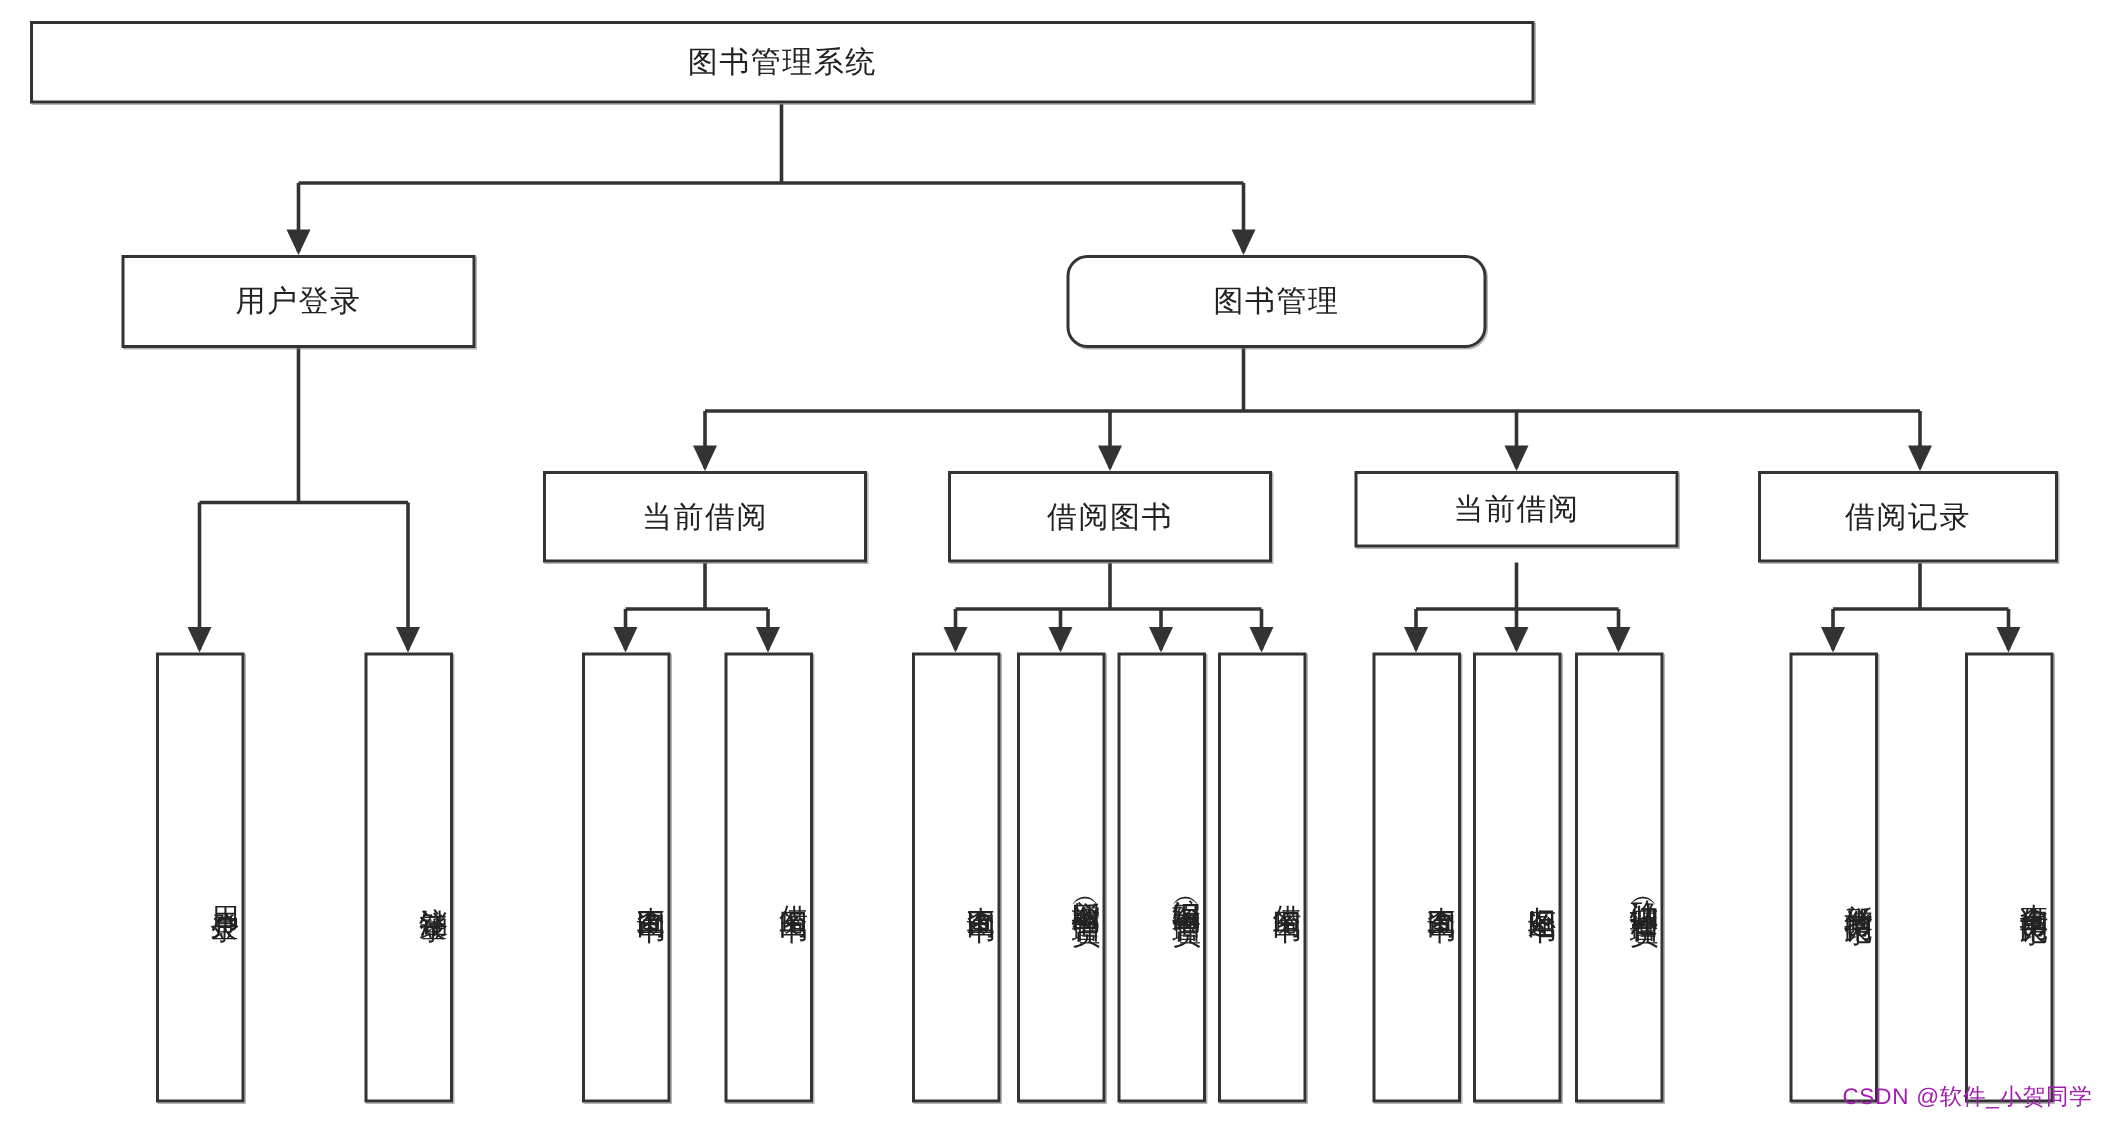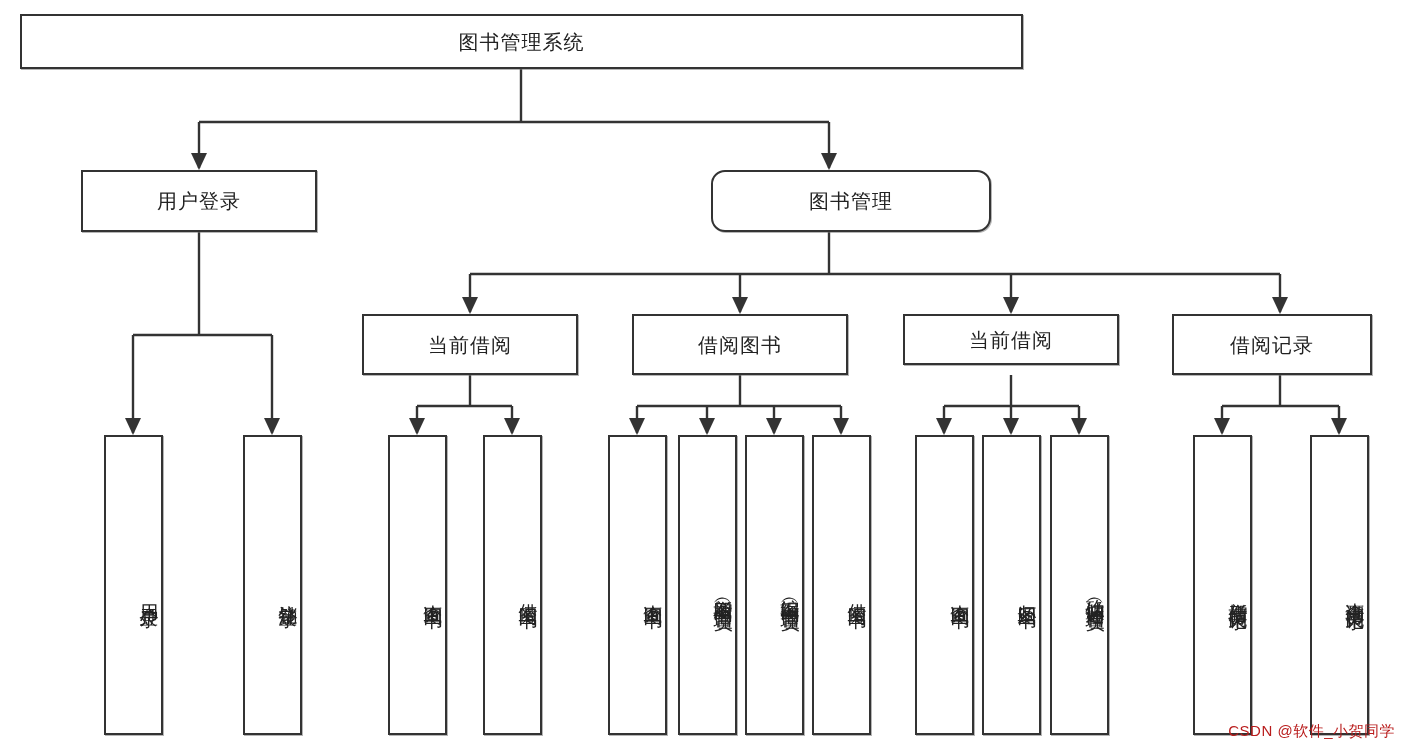--- a/index.html
+++ b/index.html
@@ -69,21 +69,21 @@
   }
   .connector-arrow {
     fill: #333333;
     stroke: none;
   }
   #watermark {
     position: absolute;
     right: 10px;
     bottom: 6px;
     font-size: 15px;
-    color: #b91c1c;
+    color: #a21caf;
     white-space: nowrap;
     letter-spacing: 0.5px;
   }
 </style>
 </head>
 <body>
 
 <div id="diagram-root">
 
   <svg id="connector-layer" viewBox="0 0 1405 747" width="1405" height="747">

